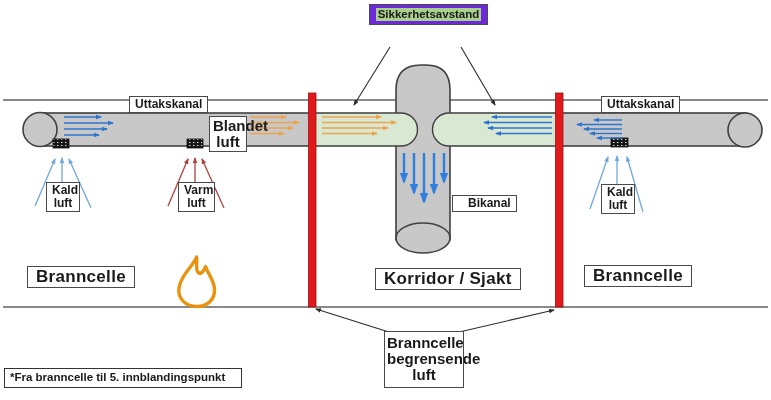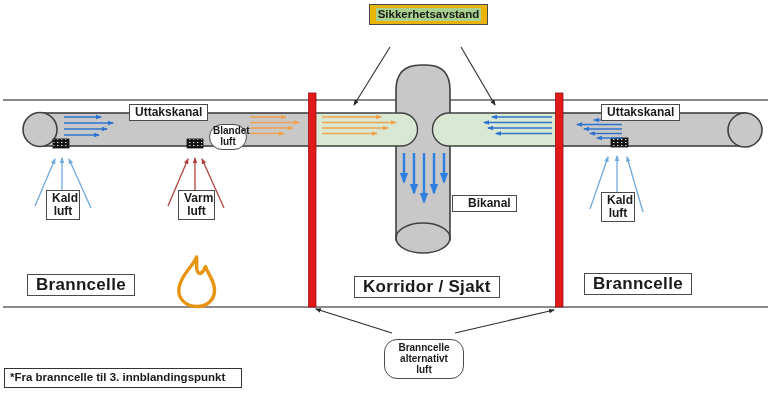--- a/index.html
+++ b/index.html
@@ -1,25 +1,25 @@
 <!DOCTYPE html>
 <html><head>
 <meta charset="utf-8">
 <style>
   html,body{margin:0;padding:0;background:#fff;}
   .canvas{position:relative;width:771px;height:400px;background:#ffffff;overflow:hidden;
           font-family:"Liberation Sans", sans-serif;color:#1a1a1a;}
   svg.layer{position:absolute;left:0;top:0;z-index:1;}
   .lbl{position:absolute;z-index:2;background:#ffffff;border:1px solid #4a4a4a;
-       font-weight:bold;text-align:center;line-height:1.08;box-sizing:border-box;margin-top:8px;}
-  .lbl-sm{font-size:10px;padding:1px 3px;border-radius:13px;}
+       font-weight:bold;text-align:center;line-height:1.08;box-sizing:border-box;}
+  .lbl-sm{font-size:15px;padding:1px 3px;}
   .lbl-md{font-size:12px;padding:1px 5px;}
   .lbl-lg{font-size:17px;padding:1px 8px;letter-spacing:.3px;}
   .line{display:block;}
-  .safety{position:absolute;z-index:2;background:#eab308;border:1px solid #4a4a4a;
+  .safety{position:absolute;z-index:2;background:#6d28d9;border:1px solid #4a4a4a;
           font-size:11.5px;font-weight:bold;text-align:center;line-height:1.15;padding:3px 5px;}
   .safety .hl{background:#a9d18e;display:inline-block;padding:0 2px;}
   .footnote{position:absolute;z-index:2;background:#fff;border:1px solid #333;
             font-size:11.5px;font-weight:bold;text-align:left;line-height:1.2;padding:2px 5px;}
 </style>
 </head>
 <body>
 
 <div class="canvas">
 
@@ -174,29 +174,29 @@
   <div class="lbl lbl-md" style="left:178px;top:182px;width:37px;">
     <span class="line">Varm</span>
     <span class="line">luft</span>
   </div>
 
   <div class="lbl lbl-md" style="left:601px;top:184px;width:34px;">
     <span class="line">Kald</span>
     <span class="line">luft</span>
   </div>
 
-  <div class="lbl lbl-md" style="left:452px;top:187px;padding-left:15px;">Bikanal</div>
+  <div class="lbl lbl-md" style="left:452px;top:195px;padding-left:15px;">Bikanal</div>
 
   <div class="lbl lbl-lg" style="left:27px;top:266px;">Branncelle</div>
-  <div class="lbl lbl-lg" style="left:354px;top:268px;">Korridor / Sjakt</div>
+  <div class="lbl lbl-lg" style="left:375px;top:268px;">Korridor / Sjakt</div>
   <div class="lbl lbl-lg" style="left:584px;top:265px;">Branncelle</div>
 
   <div class="lbl lbl-sm" style="left:384px;top:331px;width:80px;padding:3px 2px;">
     <span class="line">Branncelle</span>
-    <span class="line">alternativt</span>
+    <span class="line">begrensende</span>
     <span class="line">luft</span>
   </div>
 
   <div class="footnote" style="left:4px;top:368px;width:226px;">
-    <span class="line">*Fra branncelle til 3. innblandingspunkt</span>
+    <span class="line">*Fra branncelle til 5. innblandingspunkt</span>
   </div>
 
 </div>
 
 </body></html>

